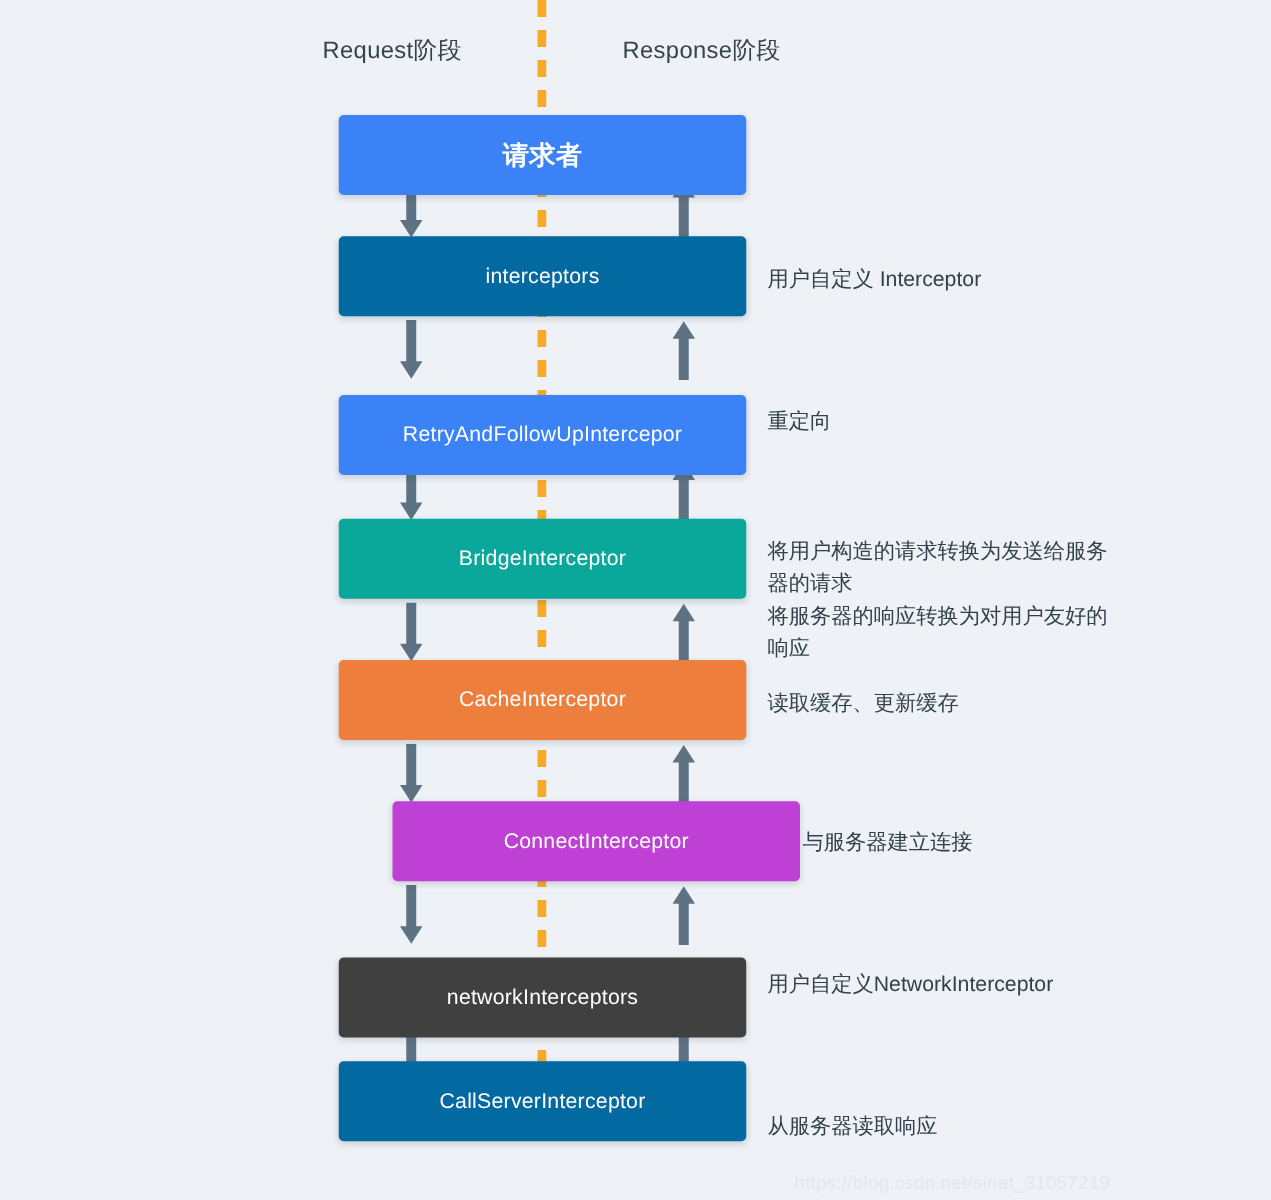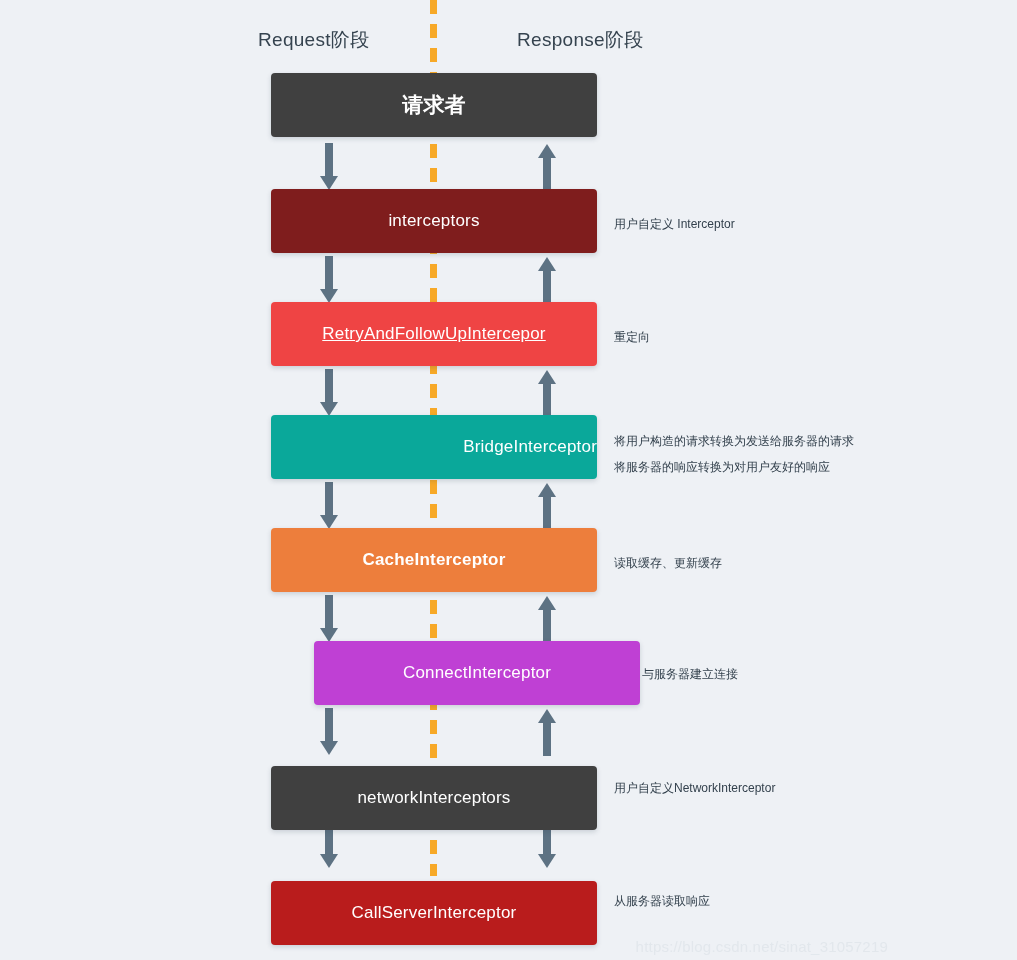--- a/index.html
+++ b/index.html
@@ -26,21 +26,21 @@
 
   
   .phase-label {
     position: absolute;
     font-size: 19px;
     color: #35434f;
     letter-spacing: .3px;
     white-space: nowrap;
   }
   #phase-request  { left: 258px; top: 27px; }
-  #phase-response { left: 517px; top: 27px; }
+  #phase-response { left: 498px; top: 27px; }
 
   
   .divider {
     position: absolute;
     left: 430px;
     top: 0;
     width: 7px;
     height: 876px;
     background-image: linear-gradient(
         to bottom,
@@ -75,21 +75,21 @@
     width: 18px;
     height: 48px;
     z-index: 2;
   }
   .arrow svg { display: block; width: 18px; height: 48px; }
 
   
   .note {
     position: absolute;
     left: 614px;
-    font-size: 12px;
+    font-size: 17px;
     line-height: 26px;
     color: #33414d;
     white-space: pre-line;
     z-index: 2;
   }
 
   
   #watermark {
     position: absolute;
     right: 4px;
@@ -193,42 +193,42 @@
       </div>
       <div class="arrow" style="top: 821px; left: 538px;">
         <svg viewBox="0 0 18 48" xmlns="http://www.w3.org/2000/svg">
           <rect x="5" y="0" width="8" height="36" fill="#5d7283"></rect>
           <path d="M0 33 L18 33 L9 47 Z" fill="#5d7283"></path>
         </svg>
       </div>
     </div>
 
   <div id="stage-layer">
-      <div class="stage cjk" style="top: 73px; background: #404040;">
+      <div class="stage cjk" style="top: 92px; background: #3b82f6;">
         <span>请求者</span>
       </div>
-      <div class="stage" style="top: 189px; background: #7f1d1d;">
+      <div class="stage" style="top: 189px; background: #0369a1;">
         <span>interceptors</span>
       </div>
-      <div class="stage" style="top: 302px; background: #ef4444; text-decoration: underline;">
+      <div class="stage" style="top: 316px; background: #3b82f6;">
         <span>RetryAndFollowUpIntercepor</span>
       </div>
-      <div class="stage" style="top: 415px; background: rgb(10, 168, 154); justify-content: flex-end;">
+      <div class="stage" style="top: 415px; background: rgb(10, 168, 154);">
         <span>BridgeInterceptor</span>
       </div>
-      <div class="stage" style="top: 528px; background: rgb(237, 126, 60); font-weight: bold;">
+      <div class="stage" style="top: 528px; background: rgb(237, 126, 60);">
         <span>CacheInterceptor</span>
       </div>
       <div class="stage" style="top: 641px; background: rgb(191, 64, 212); margin-left: 43px;">
         <span>ConnectInterceptor</span>
       </div>
       <div class="stage" style="top: 766px; background: #404040;">
         <span>networkInterceptors</span>
       </div>
-      <div class="stage" style="top: 881px; background: #b91c1c;">
+      <div class="stage" style="top: 849px; background: #0369a1;">
         <span>CallServerInterceptor</span>
       </div>
     </div>
 
   <div id="note-layer">
       <div class="note" style="top: 211px;">用户自定义 Interceptor</div>
       <div class="note" style="top: 324px;">重定向</div>
       <div class="note" style="top: 428px;">将用户构造的请求转换为发送给服务器的请求
 将服务器的响应转换为对用户友好的响应</div>
       <div class="note" style="top: 550px;">读取缓存、更新缓存</div>

